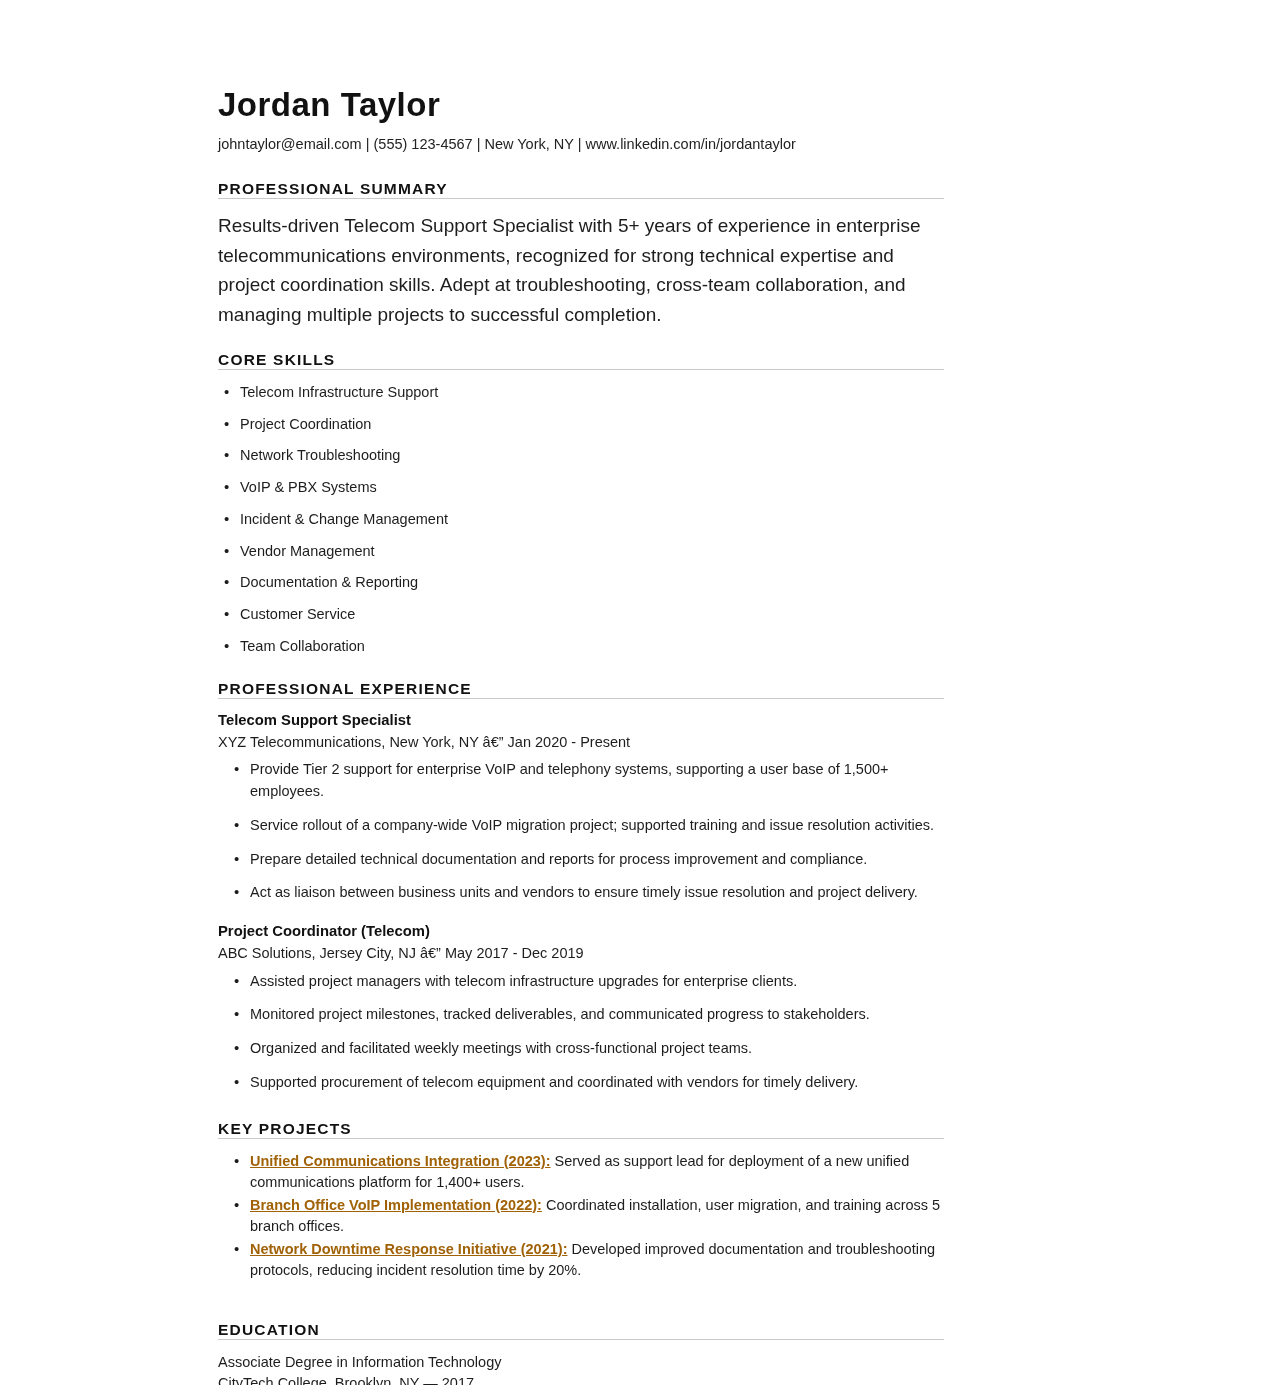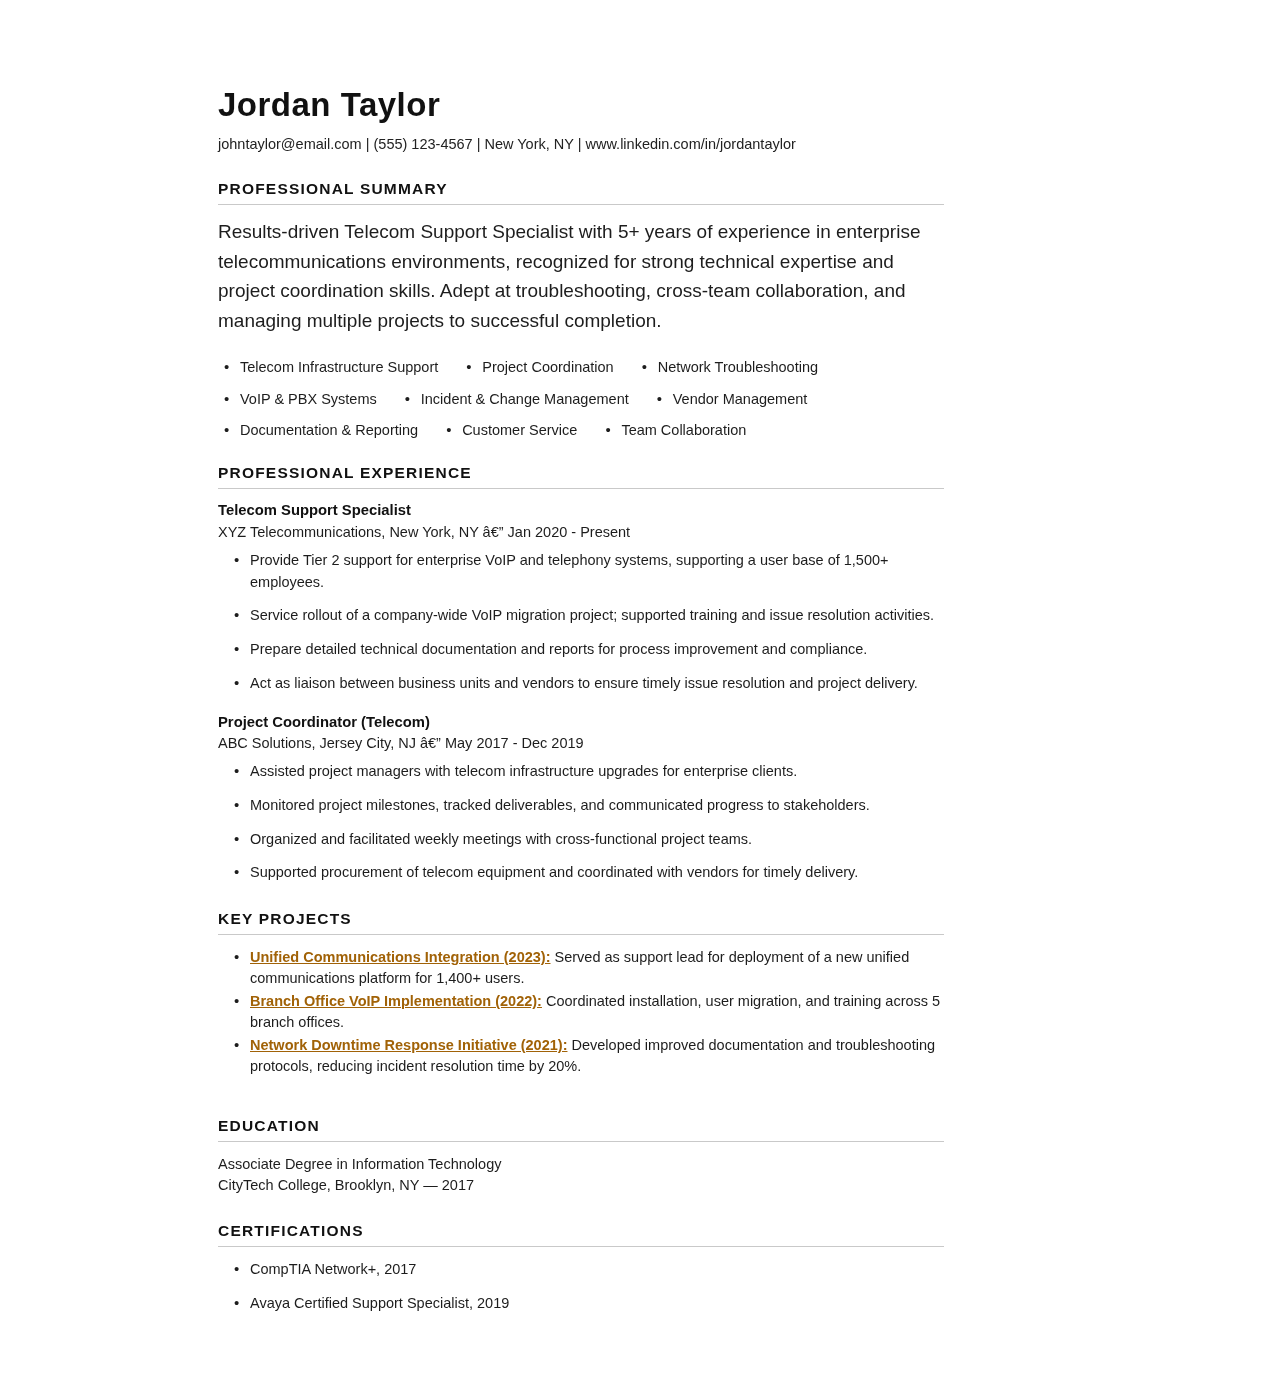--- a/index.html
+++ b/index.html
@@ -36,38 +36,38 @@
   }
   .section {
     margin-bottom: 22px;
   }
   .section-title {
     font-size: 15.5px;
     font-weight: bold;
     letter-spacing: 1.2px;
     color: #111111;
     text-transform: uppercase;
-    padding-bottom: 6px;
     border-bottom: 1px solid #c9c9c9;
     margin: 0 0 12px 0;
   }
   .summary-text {
     font-size: 19px;
     line-height: 1.55;
     color: #1d1d1d;
     margin: 0;
   }
   .skills {
     list-style: none;
     padding: 0;
     margin: 4px 0 0 0;
     display: flex;
     flex-wrap: wrap;
     column-gap: 0px;
     row-gap: 10px;
+    flex-direction: column;
   }
   .skills li {
     font-size: 14.5px;
     color: #1d1d1d;
     position: relative;
     padding-left: 22px;
     margin-right: 22px;
     line-height: 1.5;
   }
   .skills li::before {
@@ -140,20 +140,21 @@
 
   <h1 class="name">Jordan Taylor</h1>
   <div class="contact">johntaylor@email.com  |  (555) 123-4567  |  New York, NY  |  www.linkedin.com/in/jordantaylor</div>
 
   <div class="section">
     <div class="section-title">PROFESSIONAL SUMMARY</div>
     <p class="summary-text">Results-driven Telecom Support Specialist with 5+ years of experience in enterprise telecommunications environments, recognized for strong technical expertise and project coordination skills. Adept at troubleshooting, cross-team collaboration, and managing multiple projects to successful completion.</p>
   </div>
 
   <div class="section">
+    <div class="section-title">CORE SKILLS</div>
     <ul class="skills">
       <li>Telecom Infrastructure Support</li>
       <li>Project Coordination</li>
       <li>Network Troubleshooting</li>
       <li>VoIP &amp; PBX Systems</li>
       <li>Incident &amp; Change Management</li>
       <li>Vendor Management</li>
       <li>Documentation &amp; Reporting</li>
       <li>Customer Service</li>
       <li>Team Collaboration</li>

